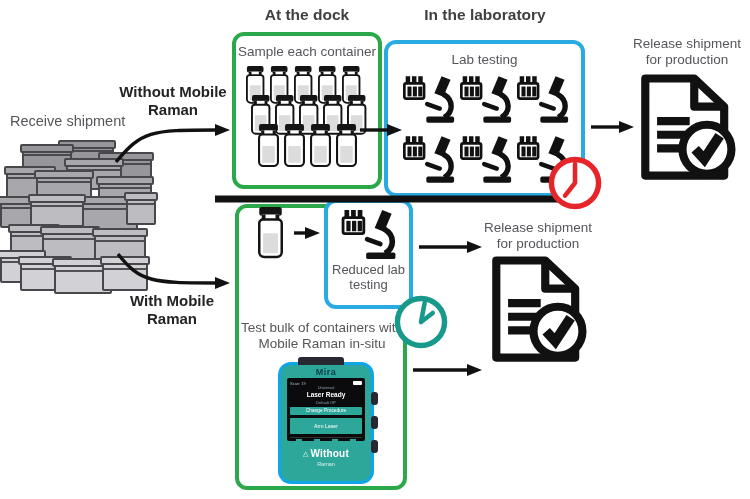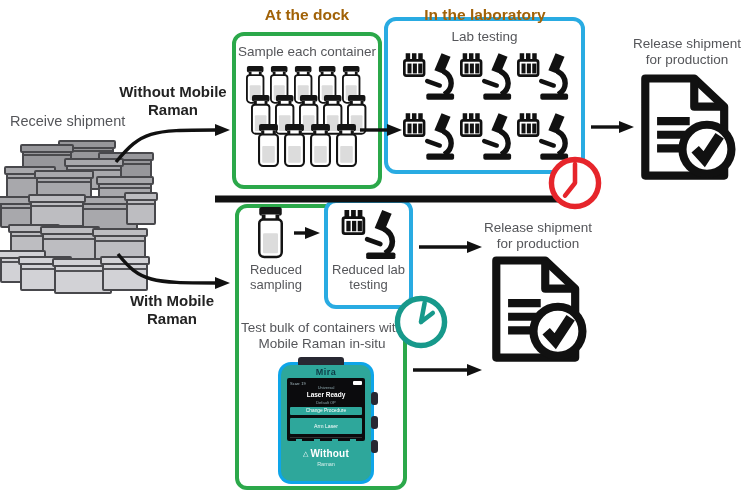--- a/index.html
+++ b/index.html
@@ -1,18 +1,18 @@
 <!DOCTYPE html>
 <html style="--green: #2BA84A; --blue: #29ABE2; --red: #E6252B; --teal: #17998B; --device_teal: #2EA79B; --text_gray: #55565A; --ink: #1A1A1A;"><head>
 <meta charset="utf-8">
 <style>
   html,body{margin:0;padding:0;background:#fff;font-family:"Liberation Sans","DejaVu Sans",sans-serif;}
   .canvas{position:relative;width:750px;height:499px;background:#fff;overflow:hidden;color:#1a1a1a;}
   
-  .hdr{position:absolute;font-weight:bold;font-size:15.5px;color:#a16207;text-align:center;z-index:30;}
+  .hdr{position:absolute;font-weight:bold;font-size:15.5px;color:#404040;text-align:center;z-index:30;}
   .glabel{position:absolute;color:var(--text_gray);font-size:13.5px;text-align:center;line-height:1.15;z-index:30;}
   .pathlbl{position:absolute;font-weight:bold;font-size:15px;color:#232323;text-align:center;line-height:1.2;z-index:30;}
   
   .box{position:absolute;background:#fff;border-radius:12px;box-sizing:border-box;}
   .box.green{border:4px solid var(--green);z-index:10;}
   .box.blue{border:4px solid var(--blue);z-index:11;}
   .boxlbl{position:absolute;left:0;right:0;top:8px;text-align:center;color:var(--text_gray);font-size:13.5px;line-height:1.15;}
   
   #drums-layer{position:absolute;left:0;top:0;z-index:5;}
   .drum{position:absolute;box-sizing:border-box;border:2px solid #48484c;border-radius:2px;}
@@ -207,21 +207,21 @@
       </div>
       <div class="vial" style="left: 336px; top: 124px; transform: scale(1.05); z-index: 23;">
         <div class="cap"></div>
         <div class="neck"></div>
         <div class="vbody">
           <div class="vlabel"></div>
         </div>
       </div>
     </div>
 
-  <div class="box blue" style="left:384px;top:17px;width:201px;height:157px;">
+  <div class="box blue" style="left:384px;top:40px;width:201px;height:157px;">
     <div class="boxlbl">Lab testing</div>
     <div class="lab-grid">
       <svg class="lab-ic" width="52" height="48" viewBox="0 0 58 53">
           <use href="#labicon"></use>
         </svg>
       <svg class="lab-ic" width="52" height="48" viewBox="0 0 58 53">
           <use href="#labicon"></use>
         </svg>
       <svg class="lab-ic" width="52" height="48" viewBox="0 0 58 53">
           <use href="#labicon"></use>
@@ -254,21 +254,20 @@
 
   <div id="vial-single" style="position: absolute; left: 0px; top: 0px; z-index: 20;">
       <div class="vial" style="left: 258px; top: 207px; transform: scale(1.25); z-index: 21;">
         <div class="cap"></div>
         <div class="neck"></div>
         <div class="vbody">
           <div class="vlabel"></div>
         </div>
       </div>
     </div>
-  <div class="glabel" style="left:240px;top:263px;width:72px;font-size:13px;">Reduced sampling</div>
 
   <div class="glabel" style="left:230px;top:320px;width:184px;">Test bulk of containers with Mobile Raman in-situ</div>
 
   <div class="device">
     <div class="dev-notch"></div>
     <div class="dev-grip" style="top:30px;"></div>
     <div class="dev-grip" style="top:54px;"></div>
     <div class="dev-grip" style="top:78px;"></div>
     <div class="dev-face">
       <div class="dev-title">Mira</div>

